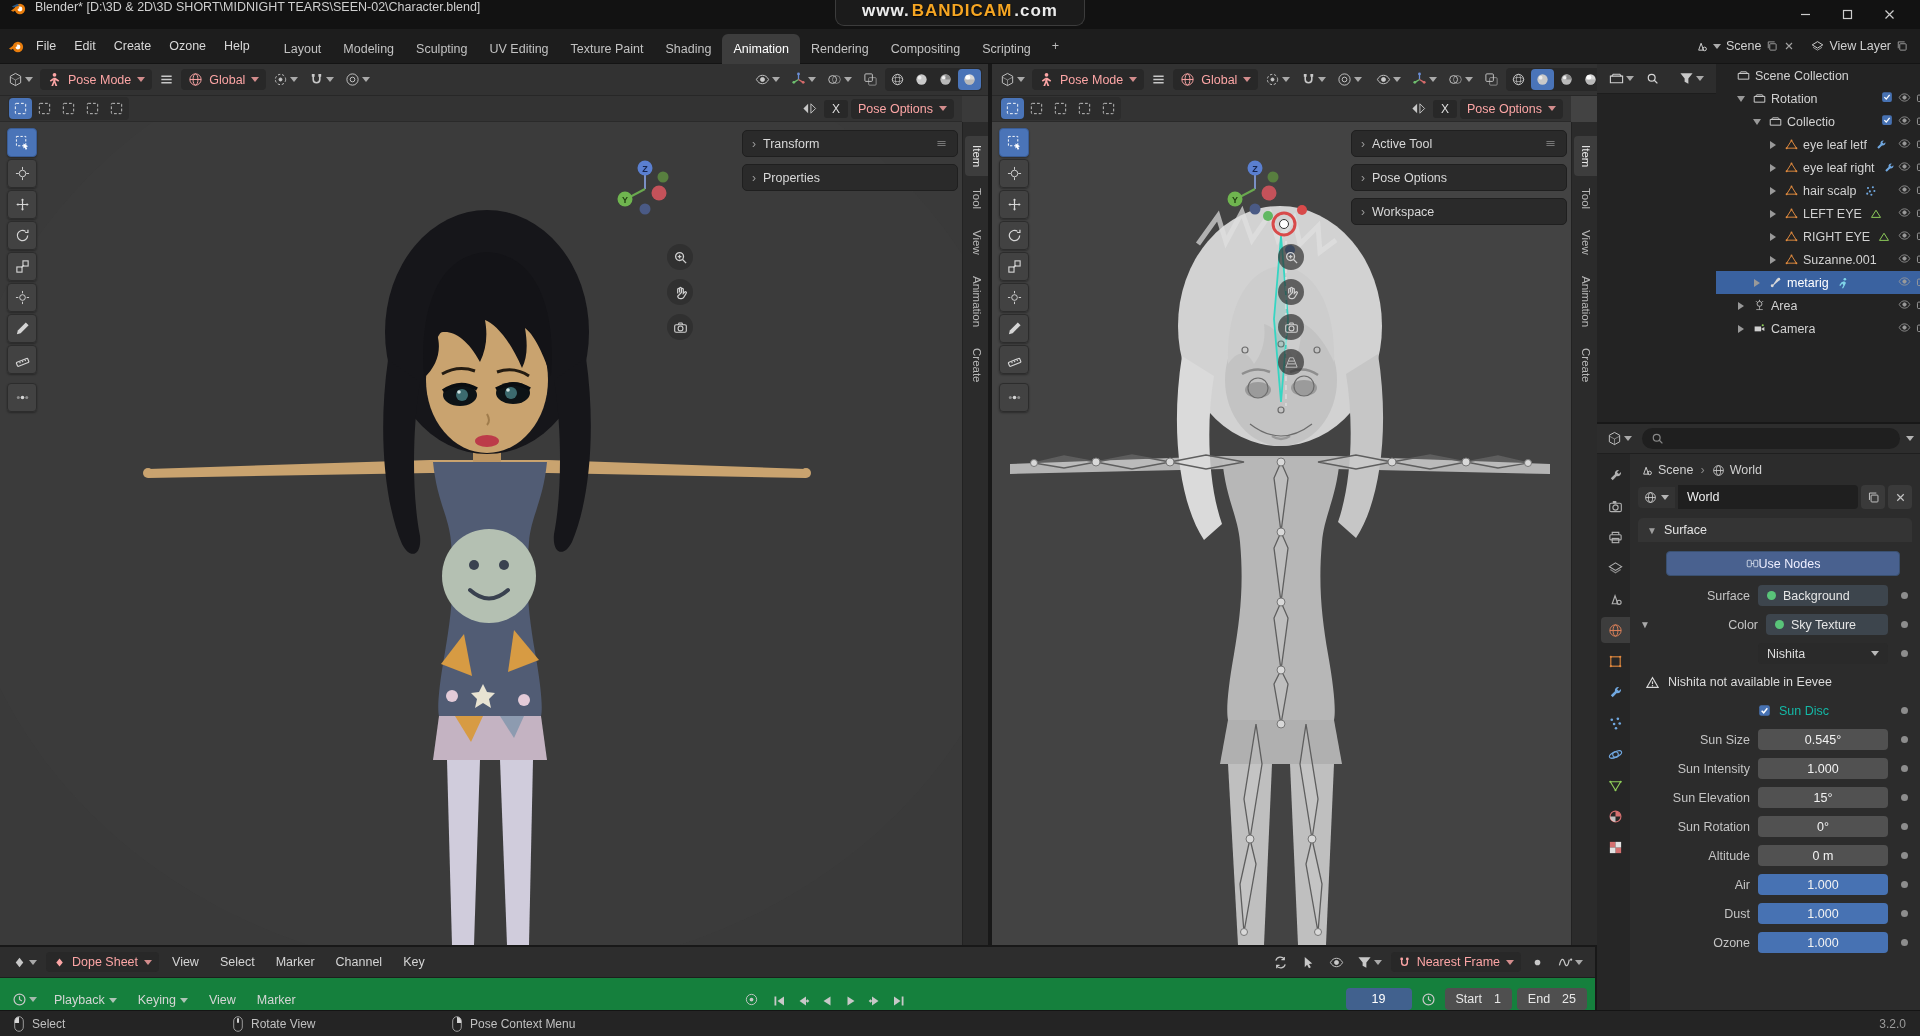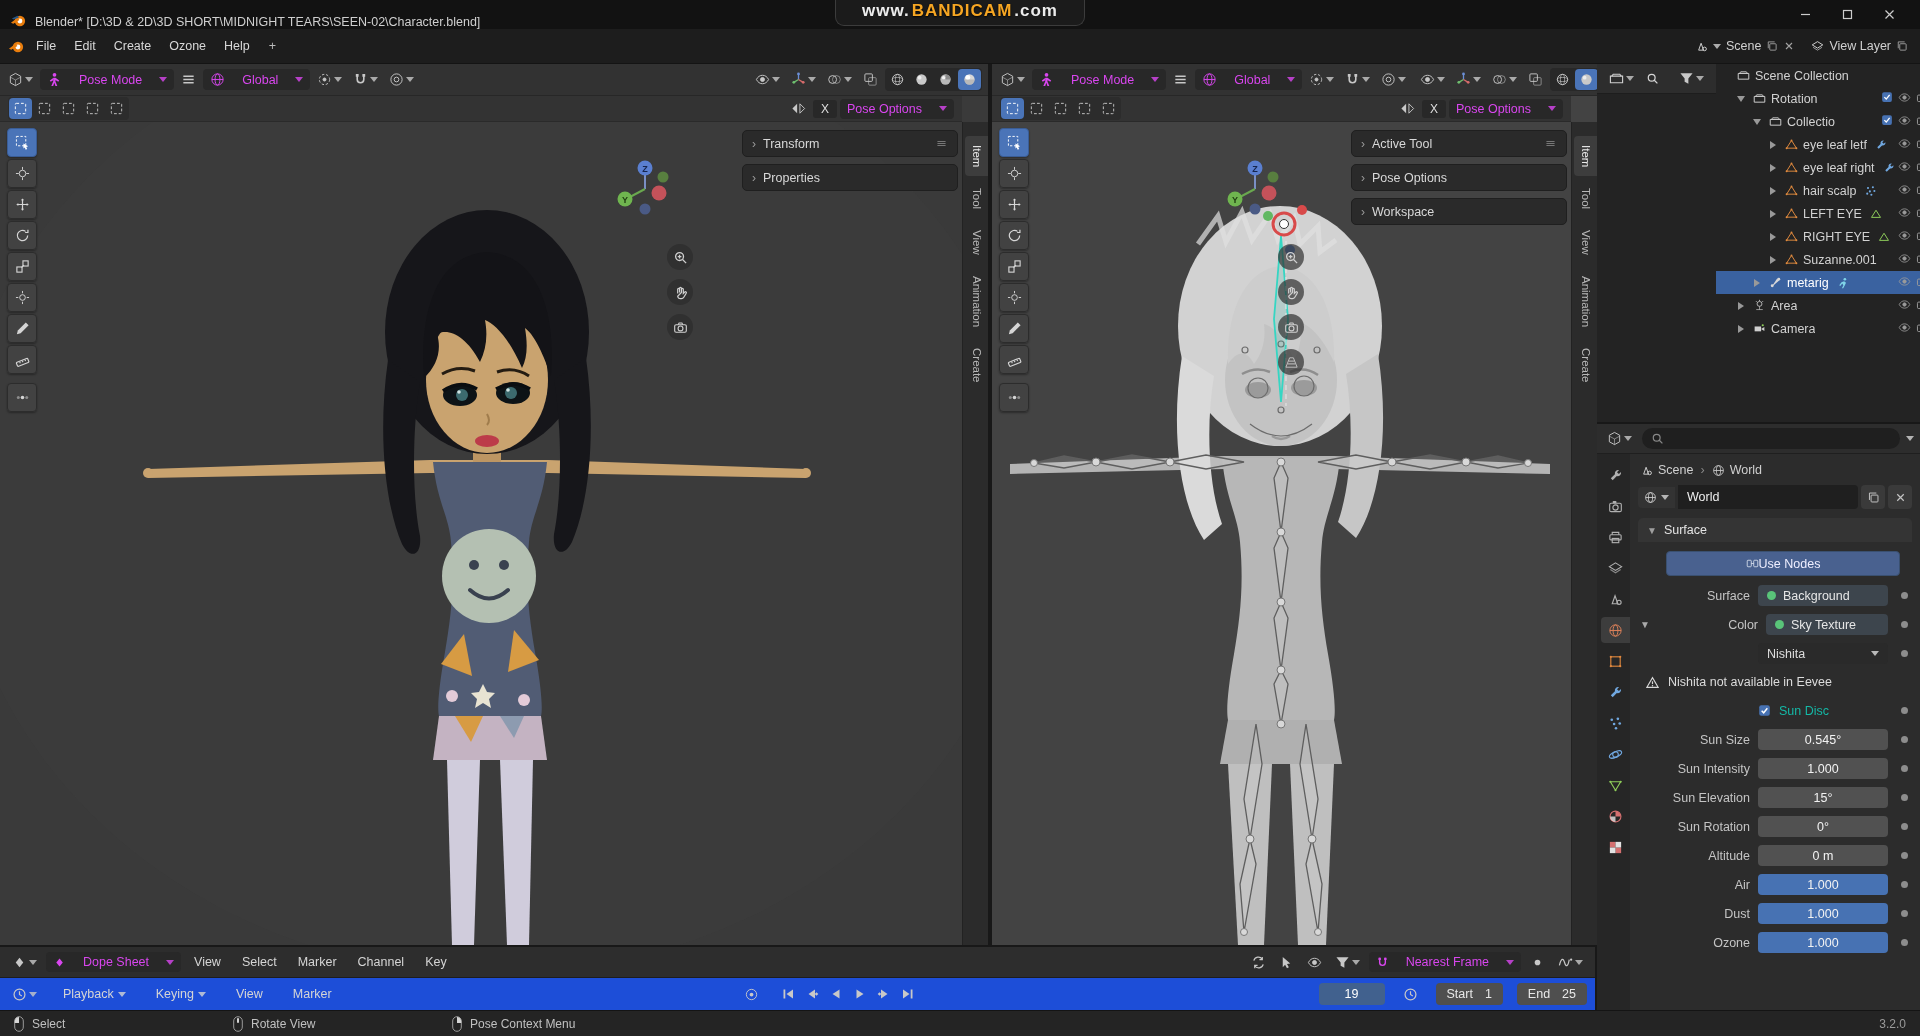--- a/index.html
+++ b/index.html
@@ -5,21 +5,21 @@
 *{margin:0;padding:0;box-sizing:border-box;user-select:none}
 html,body{background:#0d0d0d}
 .app{width:1920px;height:1036px;position:relative;font-family:"Liberation Sans","DejaVu Sans",sans-serif;font-size:12.5px;color:#d6d6d6;background:#2a2a2a;overflow:hidden;display:flex;flex-direction:column}
 .ic{display:inline-flex;align-items:center;justify-content:center}
 .ic svg{width:15px;height:15px;display:block}
 .ic.s12 svg{width:12px;height:12px}
 .ic.s13 svg{width:13px;height:13px}
 .car{display:inline-flex}
 .car svg{width:8px;height:5px;display:block}
 
-.titlebar{height:29px;flex:0 0 29px;background:#121212;display:flex;align-items:flex-end;padding:0 10px;gap:8px;position:relative;z-index:20}
+.titlebar{height:29px;flex:0 0 29px;background:#121212;display:flex;align-items:flex-start;padding:0 10px;gap:8px;position:relative;z-index:20}
 .blogo svg{width:17px;height:17px;display:block}
 .ttext{font-size:12.5px;color:#cfcfcf;white-space:nowrap}
 .watermark{position:absolute;left:50%;top:0;transform:translateX(-50%);background:#1b1b1b;border:1px solid #3c3c3c;border-top:none;border-radius:0 0 9px 9px;padding:1px 26px 4px;font-weight:bold;font-size:17px;letter-spacing:1px;color:#ececec;white-space:nowrap}
 .watermark .brand{color:#f6a623;margin:0 2px;text-shadow:0 1px 2px #000}
 .winbtns{margin-left:auto;display:flex}
 .winbtn{width:42px;height:29px;display:flex;align-items:center;justify-content:center;color:#ccc}
 .winbtn svg{width:11px;height:11px}
 
 .menubar{height:35px;flex:0 0 35px;background:#1d1d1d;display:flex;align-items:center;padding:0 8px;gap:2px;border-bottom:1px solid #141414}
 .mb-item{padding:4px 9px;border-radius:4px;color:#d8d8d8;white-space:nowrap}
@@ -36,21 +36,21 @@
 .vrow{height:881px;flex:0 0 881px;display:flex}
 .viewport{position:relative;overflow:hidden;background:#3a3a3a}
 #vp-left{width:988px;flex:0 0 988px}
 .vdivider{width:4px;flex:0 0 4px;background:#181818}
 #vp-right{width:605px;flex:0 0 605px;background:#424242}
 .charsvg{position:absolute;inset:0;width:100%;height:100%;z-index:1}
 .vheader{position:absolute;top:0;left:0;right:0;height:32px;background:#323232;border-bottom:1px solid #272727;display:flex;align-items:center;gap:3px;padding:0 6px 0 4px;z-index:6;overflow:hidden}
 .vtoolsettings{position:absolute;top:32px;left:0;right:26px;height:26px;background:#333333;border-bottom:1px solid #2a2a2a;display:flex;align-items:center;gap:3px;padding:0 8px;z-index:6}
 .hbtn{display:inline-flex;align-items:center;gap:2px;padding:3px 4px;border-radius:4px;color:#c8c8c8;white-space:nowrap}
 .hbtn.on{background:#4a74b8;color:#fff}
-.chip{display:inline-flex;align-items:center;gap:17px;background:#282828;border-radius:4px;padding:3px 7px;color:#d946ef;white-space:nowrap}
+.chip{display:inline-flex;align-items:center;gap:6px;background:#282828;border-radius:4px;padding:3px 7px;color:#fca5a5;white-space:nowrap}
 .vspacer{flex:1}
 .shadegrp{display:inline-flex;background:#282828;border-radius:4px;padding:1px;gap:1px}
 .xtog{background:#282828;border-radius:3px;padding:2px 8px;color:#ddd;font-size:12px}
 .selmodes{display:inline-flex;gap:1px;background:#2c2c2c;border-radius:4px;padding:1px}
 .vtools{position:absolute;left:7px;top:64px;display:flex;flex-direction:column;gap:2px;z-index:5}
 .tbtn{width:30px;height:29px;border-radius:4px;background:rgba(66,66,66,.95);border:1px solid #2c2c2c;display:flex;align-items:center;justify-content:center;color:#d5d5d5;box-shadow:0 1px 2px rgba(0,0,0,.35)}
 .tbtn.active{background:#4a74b8;border-color:#3a5d96;color:#fff}
 .tbtn:nth-child(9){margin-top:7px}
 .vtabs{position:absolute;top:58px;right:0;bottom:0;width:26px;background:#2b2b2b;border-left:1px solid #222;display:flex;flex-direction:column;padding-top:14px;gap:3px;z-index:7}
 .vtab{writing-mode:vertical-rl;font-size:11.5px;color:#b8b8b8;padding:9px 5px;border-radius:4px 0 0 4px;margin-left:2px;white-space:nowrap}
@@ -102,21 +102,21 @@
 .dropfield{height:21px;background:#2a2a2a;border-radius:4px;display:flex;align-items:center;justify-content:space-between;padding:0 9px;color:#ddd}
 .numfield{height:21px;background:#515151;border-radius:4px;display:flex;align-items:center;justify-content:center;color:#f2f2f2;font-size:12.5px}
 .numfield.filled{background:#4772b3}
 .adot{width:7px;height:7px;border-radius:50%;background:#8d8d8d;justify-self:center}
 .warnrow{display:flex;align-items:center;gap:9px;color:#dcdcdc;padding-left:8px;height:24px}
 .checkfield{display:inline-flex;gap:8px;align-items:center;color:#14b8a6}
 #pfields{display:flex;flex-direction:column;gap:4px}
 
 .dsheader{height:32px;flex:0 0 32px;background:#2d2d2d;border-top:2px solid #181818;display:flex;align-items:center;gap:5px;padding:0 8px;overflow:hidden}
 .menu-item{padding:3px 8px;color:#d5d5d5;border-radius:4px;display:inline-flex;align-items:center;gap:4px;white-space:nowrap}
-.timeline{height:33px;flex:0 0 33px;background:#1d4ed8;border-top:1px solid #1d1d1d;display:flex;align-items:center;gap:14px;padding:0 8px;overflow:hidden}
+.timeline{height:33px;flex:0 0 33px;background:#15803d;border-top:1px solid #1d1d1d;display:flex;align-items:flex-end;gap:5px;padding:0 8px;overflow:hidden}
 .transport{display:inline-flex;gap:2px;align-items:center}
 .transport .hbtn svg{width:14px;height:12px}
 .framechip{width:66px;height:22px;background:#41618e;border-radius:4px;color:#fff;display:flex;align-items:center;justify-content:center}
 .rangechip{height:22px;background:#4f4f4f;border-radius:4px;color:#e8e8e8;display:inline-flex;align-items:center;gap:12px;padding:0 11px}
 .rangechip b{font-weight:normal}
 .statusbar{height:26px;flex:0 0 26px;background:#242424;border-top:1px solid #141414;display:flex;align-items:center;padding:0 14px;color:#c0c0c0;font-size:12px}
 .hint{display:inline-flex;align-items:center;gap:8px;min-width:219px}
 .hint svg{width:10px;height:16px}
 .version{margin-left:auto;color:#9a9a9a}
 </style>
@@ -162,20 +162,32 @@
           <circle cx="10.5" cy="9.5" r="2.6" fill="#fff"></circle>
           <path d="M1 11.5L8 6l2 2.5-6.5 4z" fill="#e87d0d"></path>
         </svg>
       </span>
     <span id="mb-menus" style="display:flex">
         <span class="mb-item">File</span>
         <span class="mb-item">Edit</span>
         <span class="mb-item">Create</span>
         <span class="mb-item">Ozone</span>
         <span class="mb-item">Help</span>
+      </span>
+    <span class="ws-wrap" id="ws-tabs">
+        <span class="ws-tab">Layout</span>
+        <span class="ws-tab">Modeling</span>
+        <span class="ws-tab">Sculpting</span>
+        <span class="ws-tab">UV Editing</span>
+        <span class="ws-tab">Texture Paint</span>
+        <span class="ws-tab">Shading</span>
+        <span class="ws-tab active">Animation</span>
+        <span class="ws-tab">Rendering</span>
+        <span class="ws-tab">Compositing</span>
+        <span class="ws-tab">Scripting</span>
       </span>
     <span class="ws-add">+</span>
     <div class="mb-right">
       <span class="dbchip">
           <span class="ic s13" id="scn-ic">
             <svg viewBox="0 0 16 16" fill="none" stroke="currentColor" stroke-width="1.2">
               <path d="M4.5 12.5L7.5 4l3 8.5z"></path>
               <circle cx="11.8" cy="11" r="2.2"></circle>
             </svg>
           </span>

